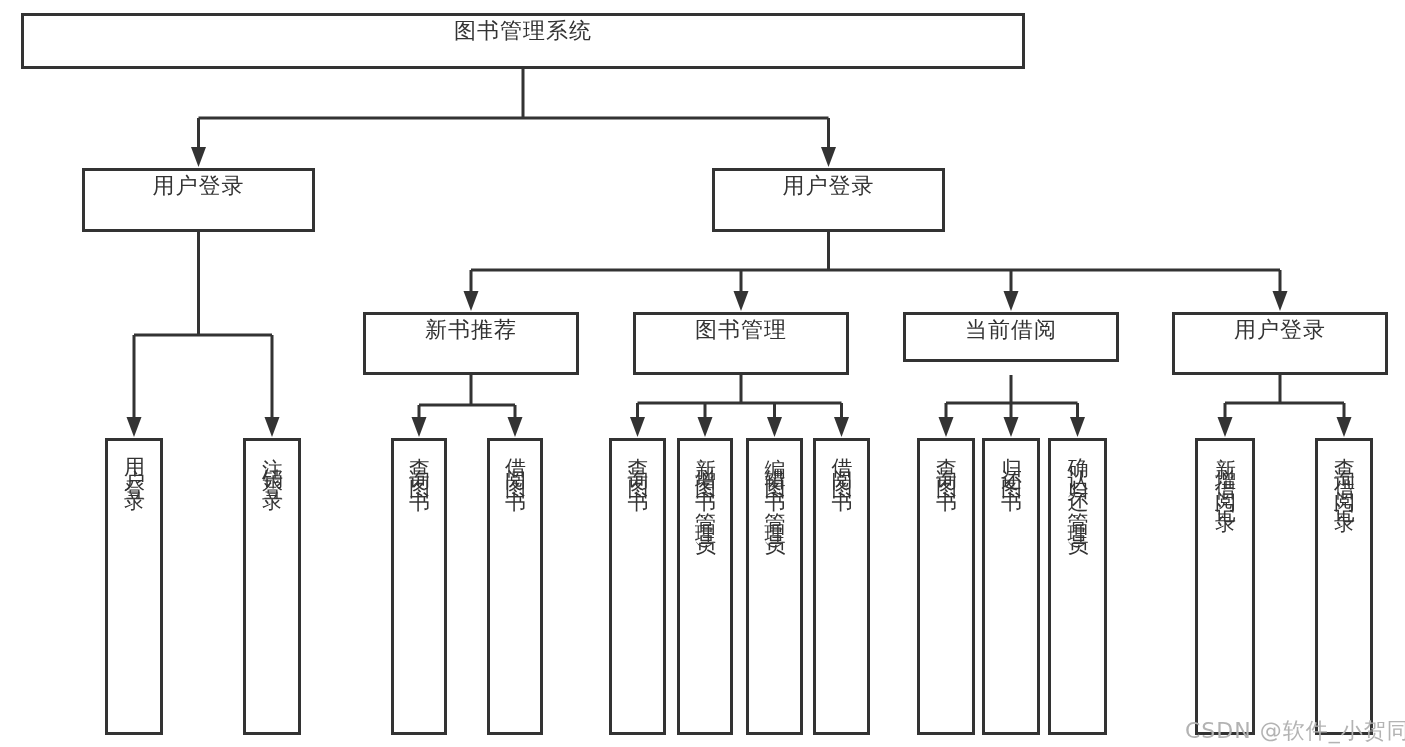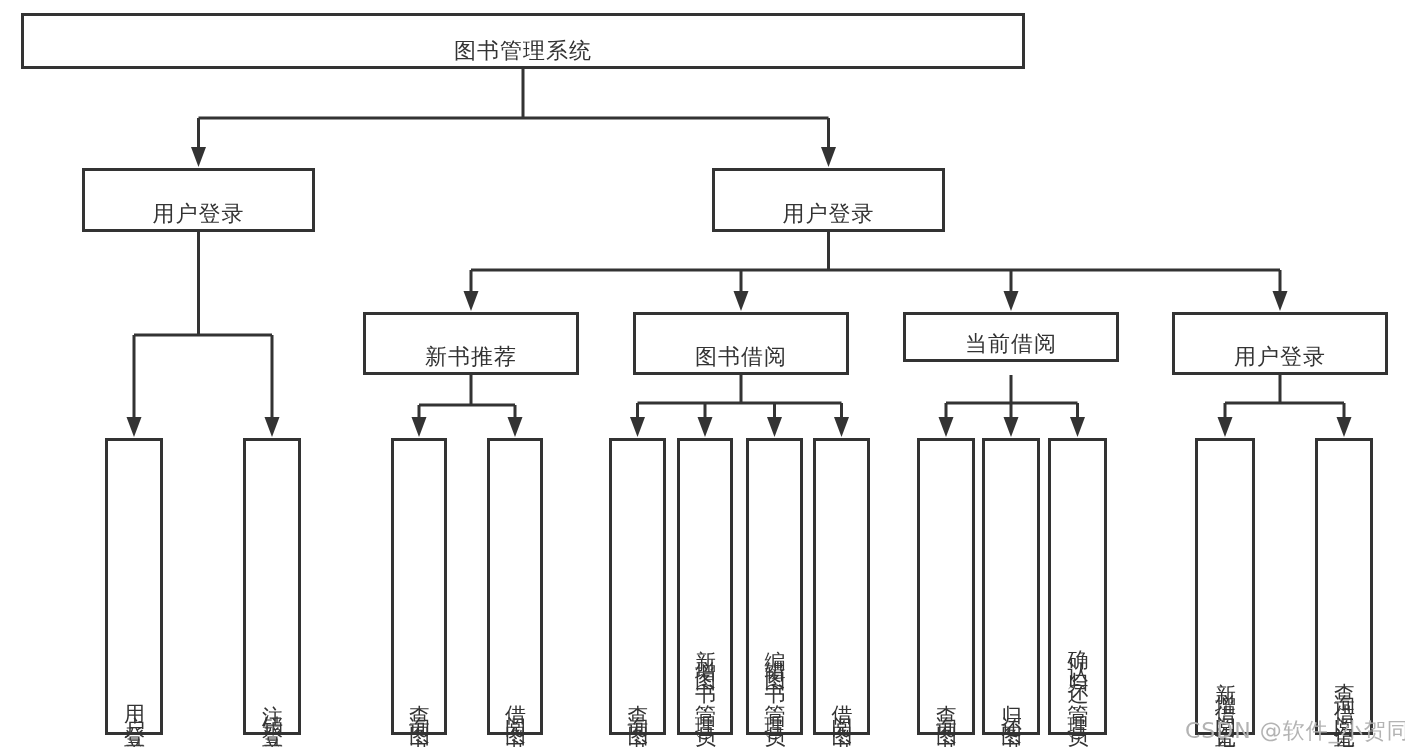--- a/index.html
+++ b/index.html
@@ -16,21 +16,21 @@
     left: 0; top: 0;
     width: 1405px; height: 747px;
     pointer-events: none;
   }
   .box {
     position: absolute;
     box-sizing: border-box;
     background: #ffffff;
     border: 3px solid #333333;
     display: flex;
-    align-items: flex-end;
+    align-items: flex-start;
     justify-content: center;
     color: #333333;
     z-index: 2;
   }
   .hbox { font-size: 22px; letter-spacing: 1px; white-space: nowrap; }
   .leaf { top: 438px; height: 297px; }
   .leaf .vtext {
     writing-mode: vertical-rl;
     text-orientation: mixed;
     font-size: 21px;
@@ -128,21 +128,21 @@
     <span>用户登录</span>
   </div>
   <div class="box hbox n-book-mgmt">
     <span>用户登录</span>
   </div>
 
   <div class="box hbox n-new-book-rec">
     <span>新书推荐</span>
   </div>
   <div class="box hbox n-book-borrow">
-    <span>图书借阅</span>
+    <span>图书管理</span>
   </div>
   <div class="box hbox n-current-borrow">
     <span>当前借阅</span>
   </div>
   <div class="box hbox n-borrow-records">
     <span>用户登录</span>
   </div>
 
   <div class="box leaf l-user-login">
     <span class="vtext">用户登录</span>

